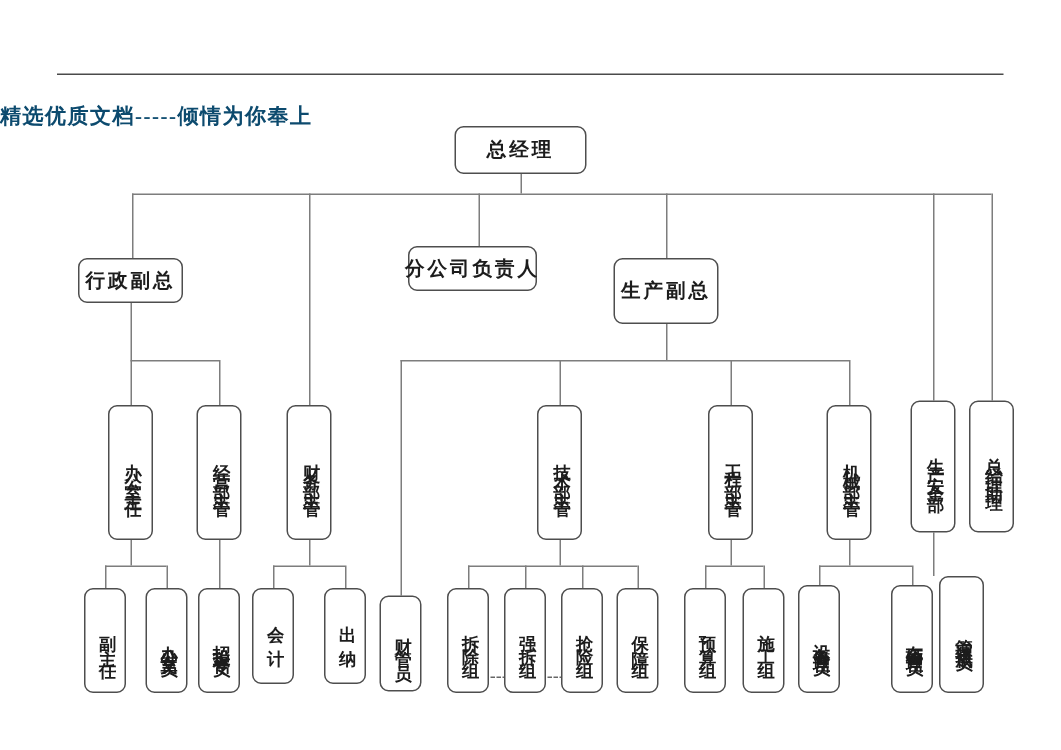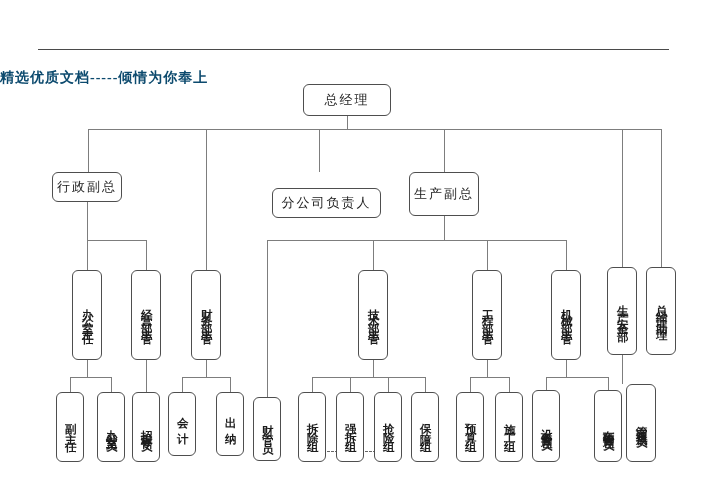--- a/index.html
+++ b/index.html
@@ -3,21 +3,21 @@
 <meta charset="utf-8">
 <style>
   html,body{margin:0;padding:0;background:#fff;}
   .page{position:relative;width:707px;height:500px;background:#ffffff;overflow:hidden;
         font-family:"Liberation Serif","DejaVu Serif",serif;color:#1c1c1c;}
   .hdr{position:absolute;top:28px;left:0;width:100%;text-align:left;
        font-size:14px;font-weight:bold;letter-spacing:1px;color:#0c4a6e;margin-top:41px;}
   .rule{position:absolute;background:#4a4a4a;}
   .box{position:absolute;border:1px solid #4e4e4e;border-radius:6px;background:#fff;
        display:flex;align-items:center;justify-content:center;box-sizing:border-box;}
-  .hbox{font-size:13px;font-weight:normal;letter-spacing:2px;white-space:nowrap;}
+  .hbox{font-size:13px;font-weight:bold;letter-spacing:2px;white-space:nowrap;}
   .vtext{writing-mode:vertical-rl;text-orientation:upright;font-size:11.5px;
          font-weight:bold;letter-spacing:6px;line-height:1;}
   .lvl4 .vtext{letter-spacing:2.5px;}
   .sp3 .vtext{letter-spacing:9px;}
   .sp2 .vtext{letter-spacing:16px;}
   .vl{position:absolute;width:1px;background:#7d7d7d;}
   .hl{position:absolute;height:1px;background:#7d7d7d;}
   .dash{position:absolute;height:0;border-top:1px dashed #666;}
 </style>
 </head>
@@ -83,21 +83,21 @@
   <div class="dash" style="left:323px;top:451px;width:15px;"></div>
   <div class="dash" style="left:361px;top:451px;width:15px;"></div>
 
   <div class="box hbox" style="left:303px;top:84px;width:88px;height:32px;">
     <span>总经理</span>
   </div>
 
   <div class="box hbox" style="left:52px;top:172px;width:70px;height:30px;">
     <span>行政副总</span>
   </div>
-  <div class="box hbox" style="left:272px;top:188px;width:109px;height:30px;">
+  <div class="box hbox" style="left:272px;top:164px;width:86px;height:30px;">
     <span>分公司负责人</span>
   </div>
   <div class="box hbox" style="left:409px;top:172px;width:70px;height:44px;">
     <span>生产副总</span>
   </div>
 
   <div class="box" style="left:72px;top:270px;width:30px;height:90px;">
     <span class="vtext">办公室主任</span>
   </div>
   <div class="box" style="left:131px;top:270px;width:30px;height:90px;">

